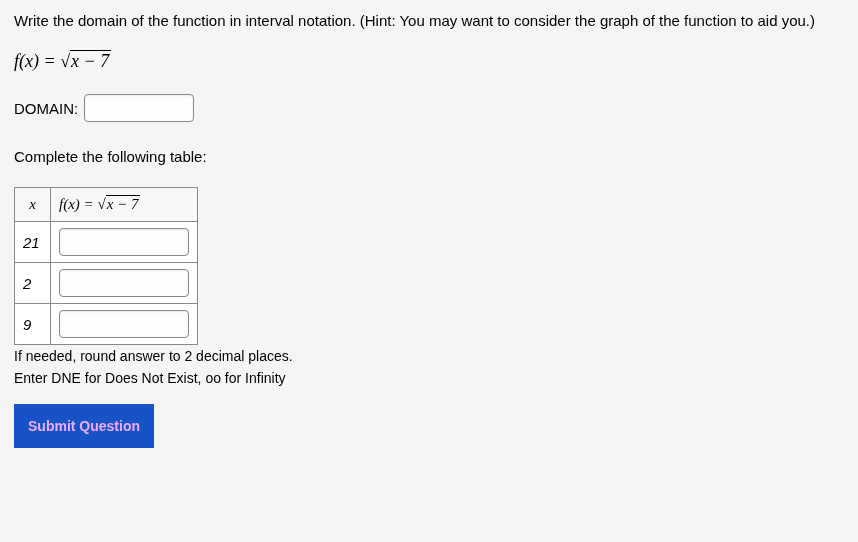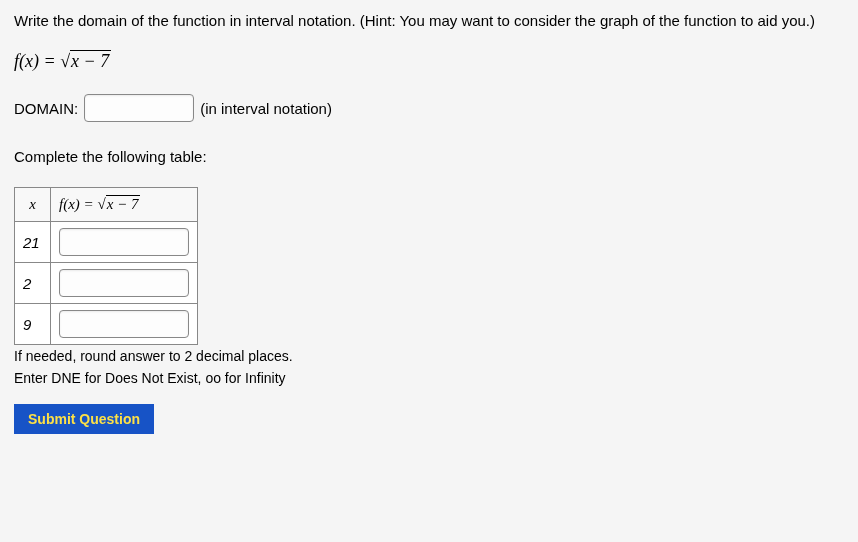--- a/index.html
+++ b/index.html
@@ -97,43 +97,42 @@
       height: 26px;
     }
     .note {
       margin-top: 2px;
       font-size: 14px;
     }
     .submit-btn {
       display: inline-block;
       margin-top: 16px;
       background: #1753c6;
-      color: #fde047;
+      color: #f0abfc;
       border: none;
-      padding: 7px 14px;
+      padding: 14px 14px;
       font-size: 14px;
       font-weight: bold;
       cursor: pointer;
     }
   </style>
 </head>
 <body>
 
 
 
 <div class="instructions">Write the domain of the function in interval notation. (Hint: You may want to consider the graph of the function to aid you.)</div>
 
 <div class="equation">
   <span>f(x) = </span><span class="sqrt"><span class="sqrt-sign">√</span><span class="sqrt-body">x − 7</span></span>
 </div>
 
 <div class="domain-row">
   <span class="domain-label">DOMAIN:</span>
   <input type="text" class="domain-input" style="">
-  <span>(in interval notation)</span>
 </div>
 
 <div class="table-label">Complete the following table:</div>
 
 <table>
   <tbody>
       <tr>
     <th class="x-header">x</th>
     <th class="fx-header">
       <span>f(x) = </span><span class="sqrt"><span class="sqrt-sign">√</span><span class="sqrt-body">x − 7</span></span>

